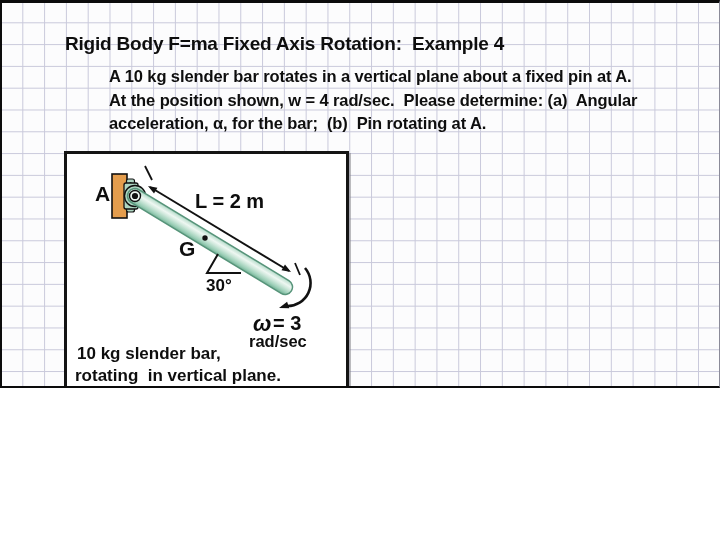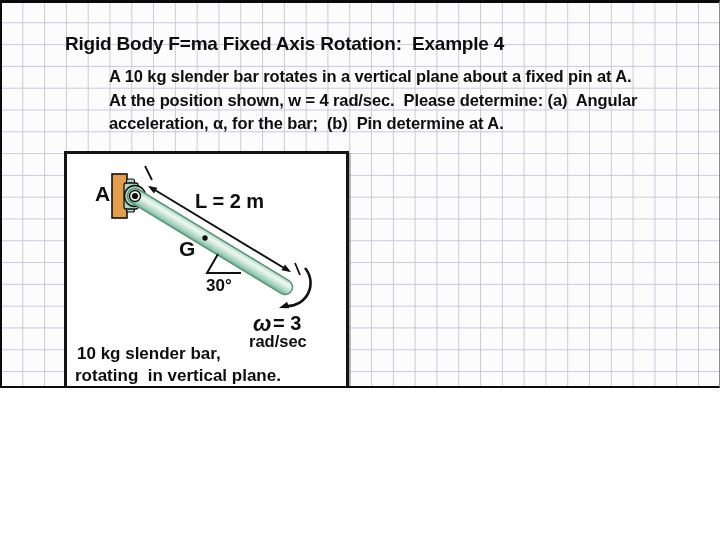--- a/index.html
+++ b/index.html
@@ -49,21 +49,21 @@
 </head>
 <body>
 
 <div class="slide">
 
   <div class="title">Rigid Body F=ma Fixed Axis Rotation:  Example 4</div>
 
   <div class="problem">
     <div class="pline">A 10 kg slender bar rotates in a vertical plane about a fixed pin at A.</div>
     <div class="pline">At the position shown, w = 4 rad/sec.  Please determine: (a)  Angular</div>
-    <div class="pline">acceleration, α, for the bar;  (b)  Pin determine at A.</div>
+    <div class="pline">acceleration, α, for the bar;  (b)  Pin rotating at A.</div>
   </div>
 
   <div class="figure">
     <svg width="279" height="238" viewBox="0 0 279 238">
       <defs>
         <linearGradient id="barGrad" gradientUnits="userSpaceOnUse" x1="72.1" y1="35.2" x2="63.9" y2="48.8">
           <stop offset="0" stop-color="#79b59a"></stop>
           <stop offset="0.15" stop-color="#c6e4d6"></stop>
           <stop offset="0.35" stop-color="#eef7f2"></stop>
           <stop offset="0.55" stop-color="#cde7da"></stop>

